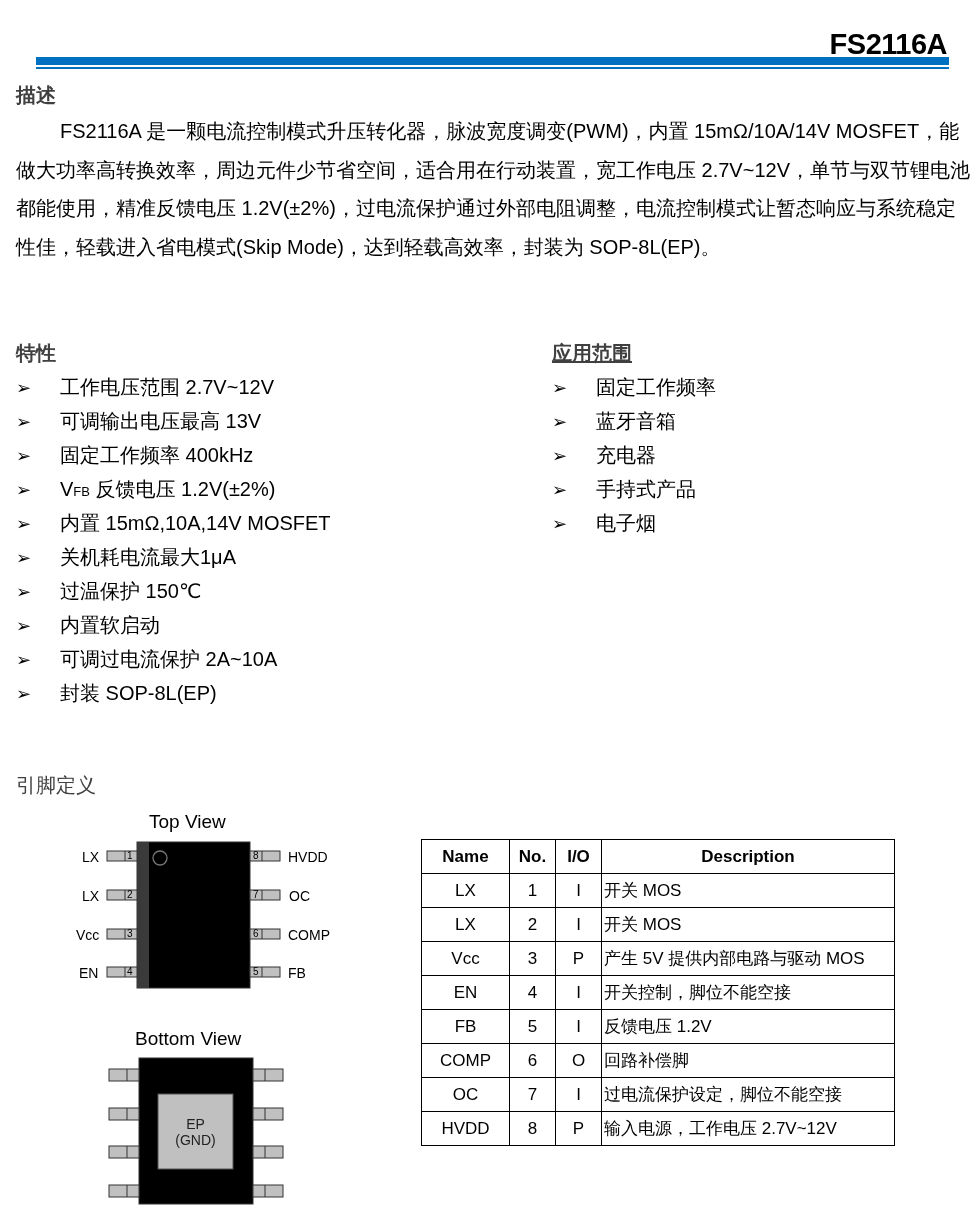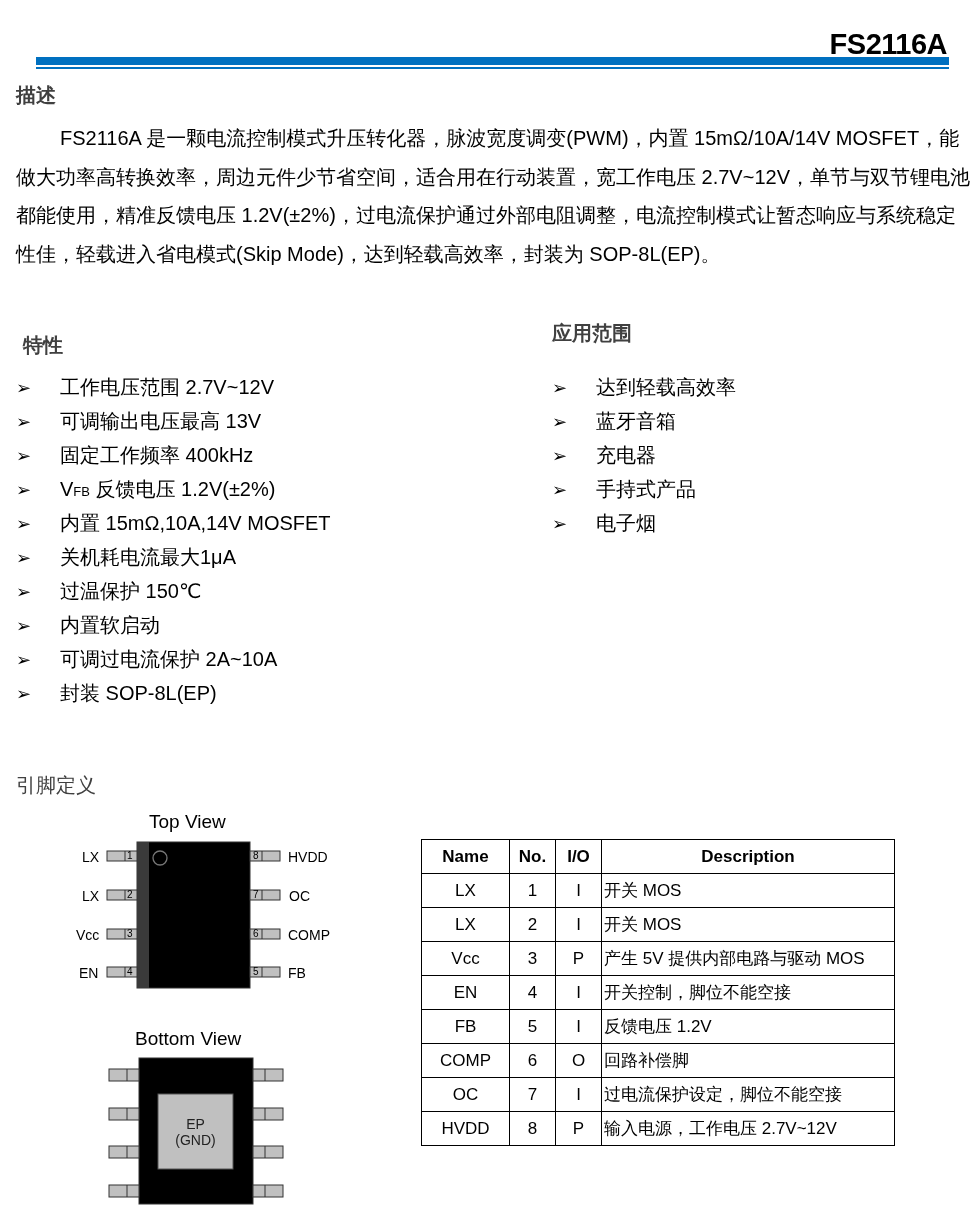--- a/index.html
+++ b/index.html
@@ -2,21 +2,21 @@
 <html><head>
 <meta charset="utf-8">
 <style>
   html,body{margin:0;padding:0;background:#fff;}
   body{width:971px;height:1223px;position:relative;overflow:hidden;font-family:"Liberation Sans","DejaVu Sans",sans-serif;color:#000;}
   .abs{position:absolute;}
   .title{right:24px;top:28px;font-size:29px;font-weight:bold;letter-spacing:-0.5px;font-family:"Liberation Sans",sans-serif;}
   .bar1{left:36px;top:57px;width:913px;height:8px;background:#0070c0;}
   .bar2{left:36px;top:67px;width:913px;height:2px;background:#0070c0;}
   .heading{color:#404040;font-size:20px;font-weight:bold;font-family:"DejaVu Sans",sans-serif;}
-  .para{left:16px;top:112px;width:955px;font-size:20px;line-height:38.5px;margin-top:7px;}
+  .para{left:16px;top:112px;width:955px;font-size:20px;line-height:38.5px;}
   .para .indent{display:inline-block;width:44px;}
   ul.feat{list-style:none;margin:0;padding:0;}
   ul.feat li{height:34px;line-height:34px;font-size:20px;white-space:nowrap;}
   .bullet{display:inline-block;width:44px;font-size:18px;}
   .sub{font-size:13px;vertical-align:baseline;}
   
   .view-label{font-size:19px;}
   .pinlbl{font-size:14px;}
   table.pins{border-collapse:collapse;position:absolute;left:421px;top:839px;width:474px;font-size:17px;}
   table.pins th,table.pins td{border:1px solid #000;height:33px;padding:0;}
@@ -27,37 +27,37 @@
 </head>
 <body>
 
 <div class="abs title">FS2116A</div>
 <div class="abs bar1"></div>
 <div class="abs bar2"></div>
 
 <div class="abs heading" style="left:16px;top:82px;">描述</div>
 <div class="abs para"><span class="indent"></span><span>FS2116A 是一颗电流控制模式升压转化器，脉波宽度调变(PWM)，内置 15mΩ/10A/14V MOSFET，能做大功率高转换效率，周边元件少节省空间，适合用在行动装置，宽工作电压 2.7V~12V，单节与双节锂电池都能使用，精准反馈电压 1.2V(±2%)，过电流保护通过外部电阻调整，电流控制模式让暂态响应与系统稳定性佳，轻载进入省电模式(Skip Mode)，达到轻载高效率，封装为 SOP-8L(EP)。</span></div>
 
-<div class="abs heading" style="left:16px;top:332px;margin-left:7px;">特性</div>
+<div class="abs heading" style="left:16px;top:340px;">特性</div>
 <ul class="abs feat" style="left:16px;top:370px;">
   <li><span class="bullet">➢</span><span>工作电压范围 2.7V~12V</span></li>
   <li><span class="bullet">➢</span><span>可调输出电压最高 13V</span></li>
   <li><span class="bullet">➢</span><span>固定工作频率 400kHz</span></li>
   <li><span class="bullet">➢</span><span>V</span><span class="sub">FB</span> <span>反馈电压 1.2V(±2%)</span></li>
   <li><span class="bullet">➢</span><span>内置 15mΩ,10A,14V MOSFET</span></li>
   <li><span class="bullet">➢</span><span>关机耗电流最大1μA</span></li>
   <li><span class="bullet">➢</span><span>过温保护 150℃</span></li>
   <li><span class="bullet">➢</span><span>内置软启动</span></li>
   <li><span class="bullet">➢</span><span>可调过电流保护 2A~10A</span></li>
   <li><span class="bullet">➢</span><span>封装 SOP-8L(EP)</span></li>
 </ul>
 
-<div class="abs heading" style="left:552px;top:320px;">应用范围</div>
+<div class="abs heading" style="left:552px;top:340px;text-decoration:underline;">应用范围</div>
 <ul class="abs feat" style="left:552px;top:370px;">
-  <li><span class="bullet">➢</span><span>达到轻载高效率</span></li>
+  <li><span class="bullet">➢</span><span>固定工作频率</span></li>
   <li><span class="bullet">➢</span><span>蓝牙音箱</span></li>
   <li><span class="bullet">➢</span><span>充电器</span></li>
   <li><span class="bullet">➢</span><span>手持式产品</span></li>
   <li><span class="bullet">➢</span><span>电子烟</span></li>
 </ul>
 
 <div class="abs heading" style="left:16px;top:772px;font-weight:normal;">引脚定义</div>
 
 <div class="abs view-label" style="left:149px;top:811px;">Top View</div>
 <svg class="abs" style="left:70px;top:838px;" width="270" height="155">

